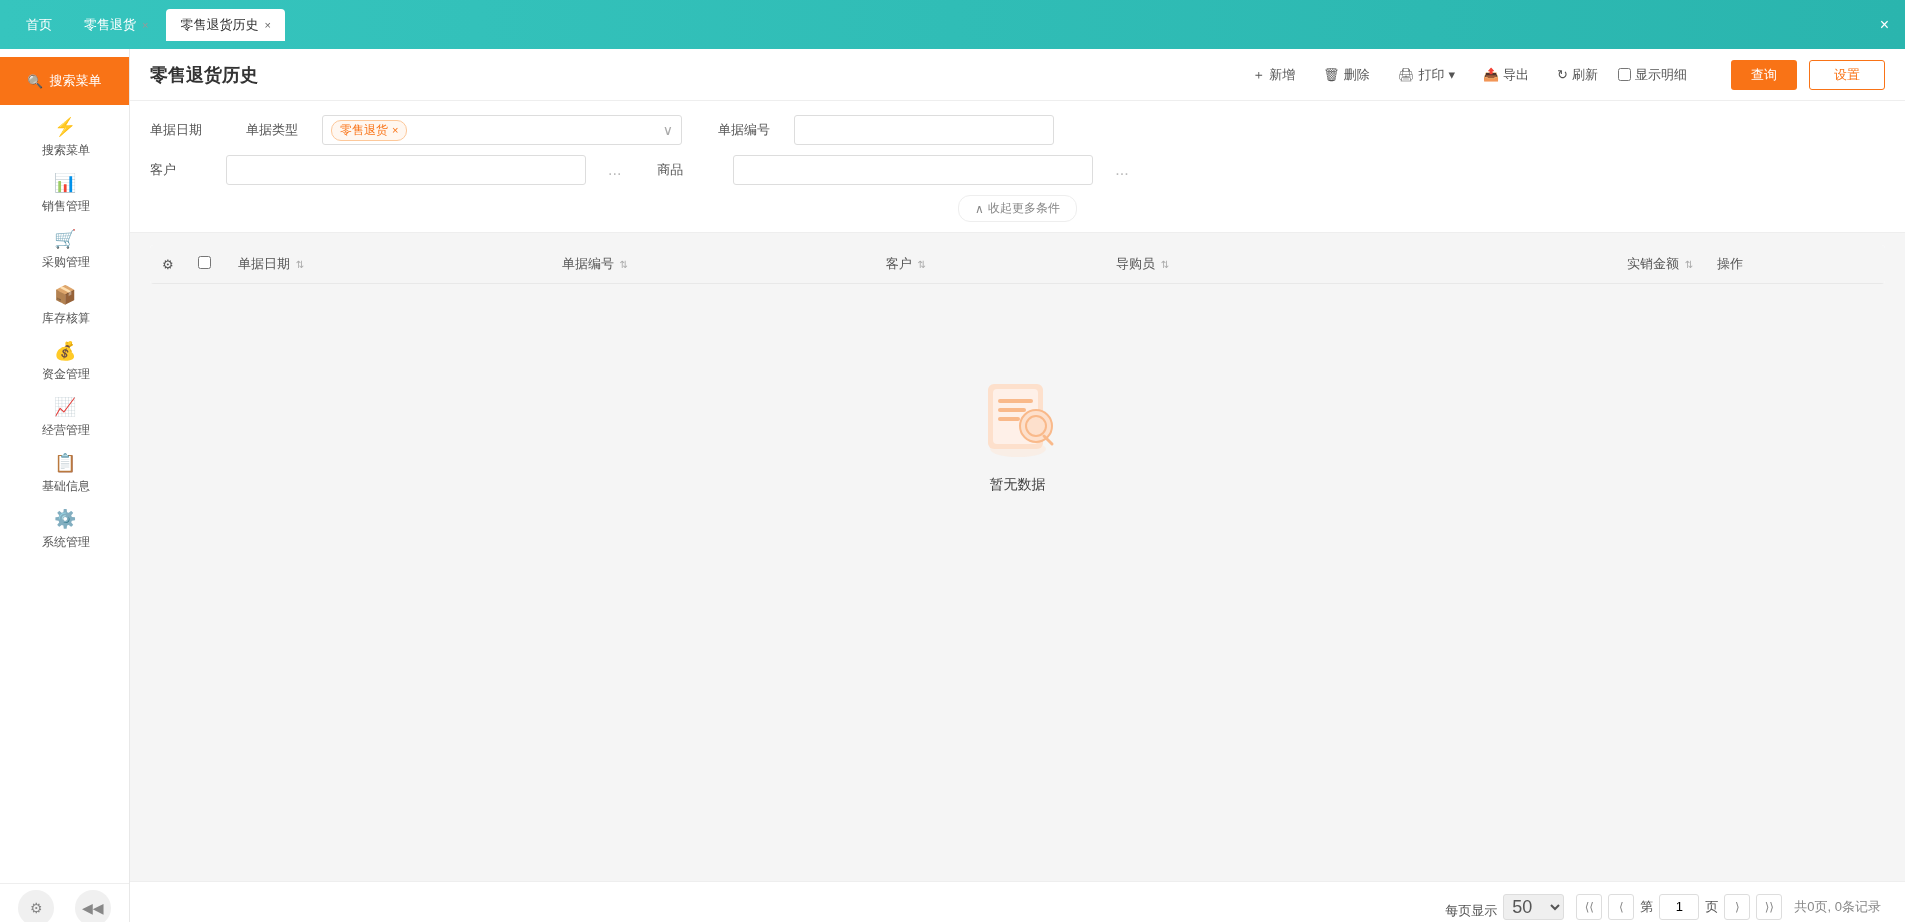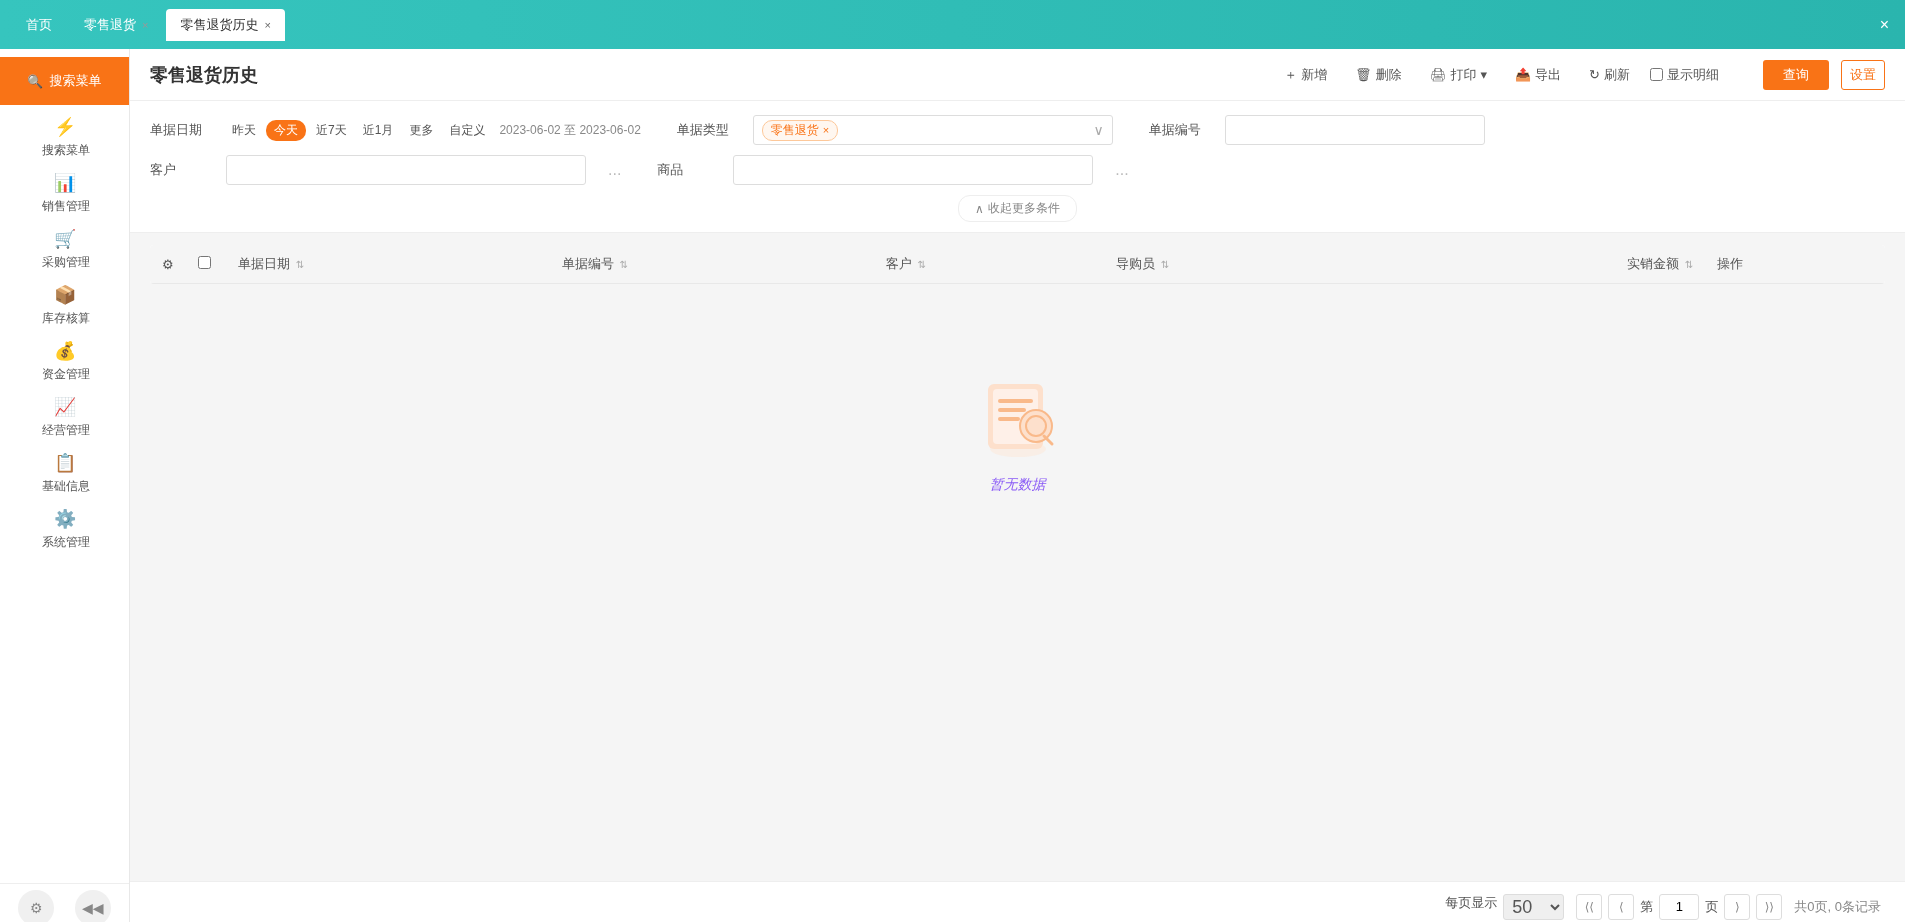--- a/index.html
+++ b/index.html
@@ -155,21 +155,21 @@
       padding: 6px 20px;
       border-radius: 3px;
       font-size: 13px;
       cursor: pointer;
       margin-left: 32px;
     }
     .btn-settings {
       background: #fff;
       color: #f97316;
       border: 1px solid #f97316;
-      padding: 5px 8px;
+      padding: 5px 24px;
       border-radius: 3px;
       font-size: 13px;
       cursor: pointer;
     }
     .checkbox-label {
       display: flex;
       align-items: center;
       gap: 4px;
       font-size: 13px;
       color: #555;
@@ -317,40 +317,39 @@
       padding: 80px 0 40px;
       color: #aaa;
     }
     .empty-icon {
       width: 100px;
       height: 100px;
       margin-bottom: 12px;
     }
     .empty-text {
       font-size: 14px;
-      color: #8b5cf6;
-      font-style: italic;
+      color: #404040;
     }
 
     
     .pagination-bar {
       background: #fff;
       border-top: 1px solid #eee;
       height: 50px;
       display: flex;
       align-items: center;
       justify-content: flex-end;
       padding: 0 24px;
       gap: 12px;
       font-size: 13px;
       color: #555;
     }
     .per-page {
       display: flex;
-      align-items: flex-start;
+      align-items: flex-end;
       gap: 6px;
     }
     .per-page select {
       height: 26px;
       border: 1px solid #ddd;
       border-radius: 3px;
       font-size: 18px;
       color: #555;
       padding: 0 4px;
     }
@@ -480,29 +479,20 @@
           <span>显示明细</span>
         </label>
         <button class="btn-query">查询</button>
         <button class="btn-settings">设置</button>
       </div>
     </div>
 
     <div class="filter-area">
       <div class="filter-row">
         <span class="filter-label">单据日期</span>
-        <div class="filter-date-btns">
-          <span class="date-btn">昨天</span>
-          <span class="date-btn active">今天</span>
-          <span class="date-btn">近7天</span>
-          <span class="date-btn">近1月</span>
-          <span class="date-btn">更多</span>
-          <span class="date-btn">自定义</span>
-          <span class="date-range">2023-06-02 至 2023-06-02</span>
-        </div>
         <span class="filter-label" style="margin-left:20px;">单据类型</span>
         <div class="filter-select-wrapper">
           <span class="tag">
             <span>零售退货</span>
             <span class="remove">×</span>
           </span>
           <span class="filter-select-dropdown">∨</span>
         </div>
         <span class="filter-label" style="margin-left:20px;">单据编号</span>
         <input class="filter-input" style="max-width: 260px;" placeholder="">

